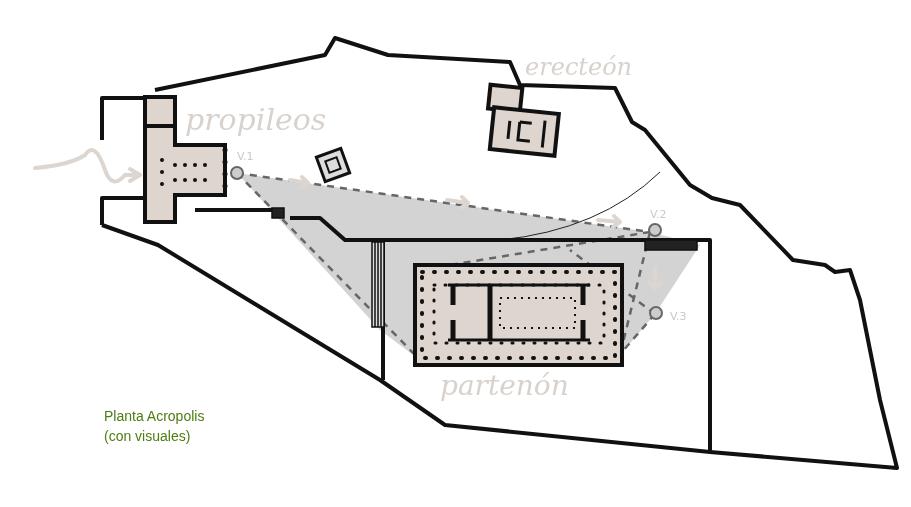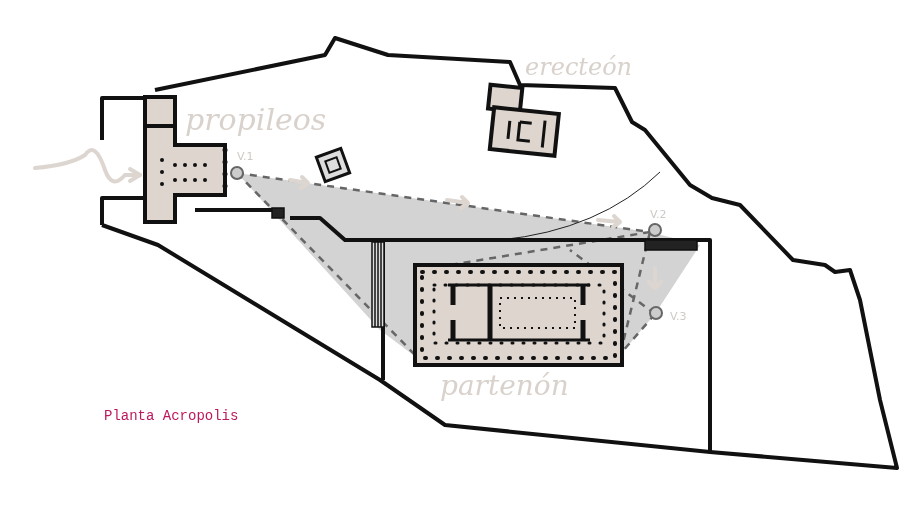--- a/index.html
+++ b/index.html
@@ -1,20 +1,20 @@
 <!DOCTYPE html>
 <html><head>
   <meta charset="utf-8">
   <style>
     html, body { margin: 0; padding: 0; background: #ffffff; }
     body { width: 911px; height: 507px; position: relative; overflow: hidden; font-family: "DejaVu Sans", sans-serif; }
     #plan { position: absolute; left: 0; top: 0; width: 911px; height: 507px; }
     .label-script { font-family: "DejaVu Serif", serif; font-style: italic; fill: #d9d2cc; }
     .viewpoint-label { font-family: "DejaVu Sans", sans-serif; fill: #cfc9c4; font-size: 11px; }
-    .caption { position: absolute; left: 104px; top: 406px; font-family: Liberation Mono, monospace; font-size: 14px; line-height: 20px; color: #be185d; }
+    .caption { position: absolute; left: 104px; top: 406px; font-family: Liberation Sans, sans-serif; font-size: 14px; line-height: 20px; color: #4d7c0f; }
     .caption div { white-space: nowrap; }
   </style>
 </head>
 <body>
 
 <svg id="plan" viewBox="0 0 911 507" xmlns="http://www.w3.org/2000/svg">
 
   <g>
     <polygon points="237,173 650,232 420,360 380,330" fill="#d3d3d3"></polygon>
     <polygon points="650,232 700,245 655,314 620,355 450,260" fill="#d3d3d3"></polygon>
@@ -110,13 +110,14 @@
   <text class="viewpoint-label" x="650" y="218">V.2</text>
   <text class="viewpoint-label" x="670" y="320">V.3</text>
 
   <text class="label-script" x="185" y="130" font-size="30">propileos</text>
   <text class="label-script" x="525" y="75" font-size="24">erecteón</text>
   <text class="label-script" x="440" y="395" font-size="28">partenón</text>
 </svg>
 
 <div class="caption">
   <div>Planta Acropolis</div>
+  <div>(con visuales)</div>
 </div>
 
 </body></html>

